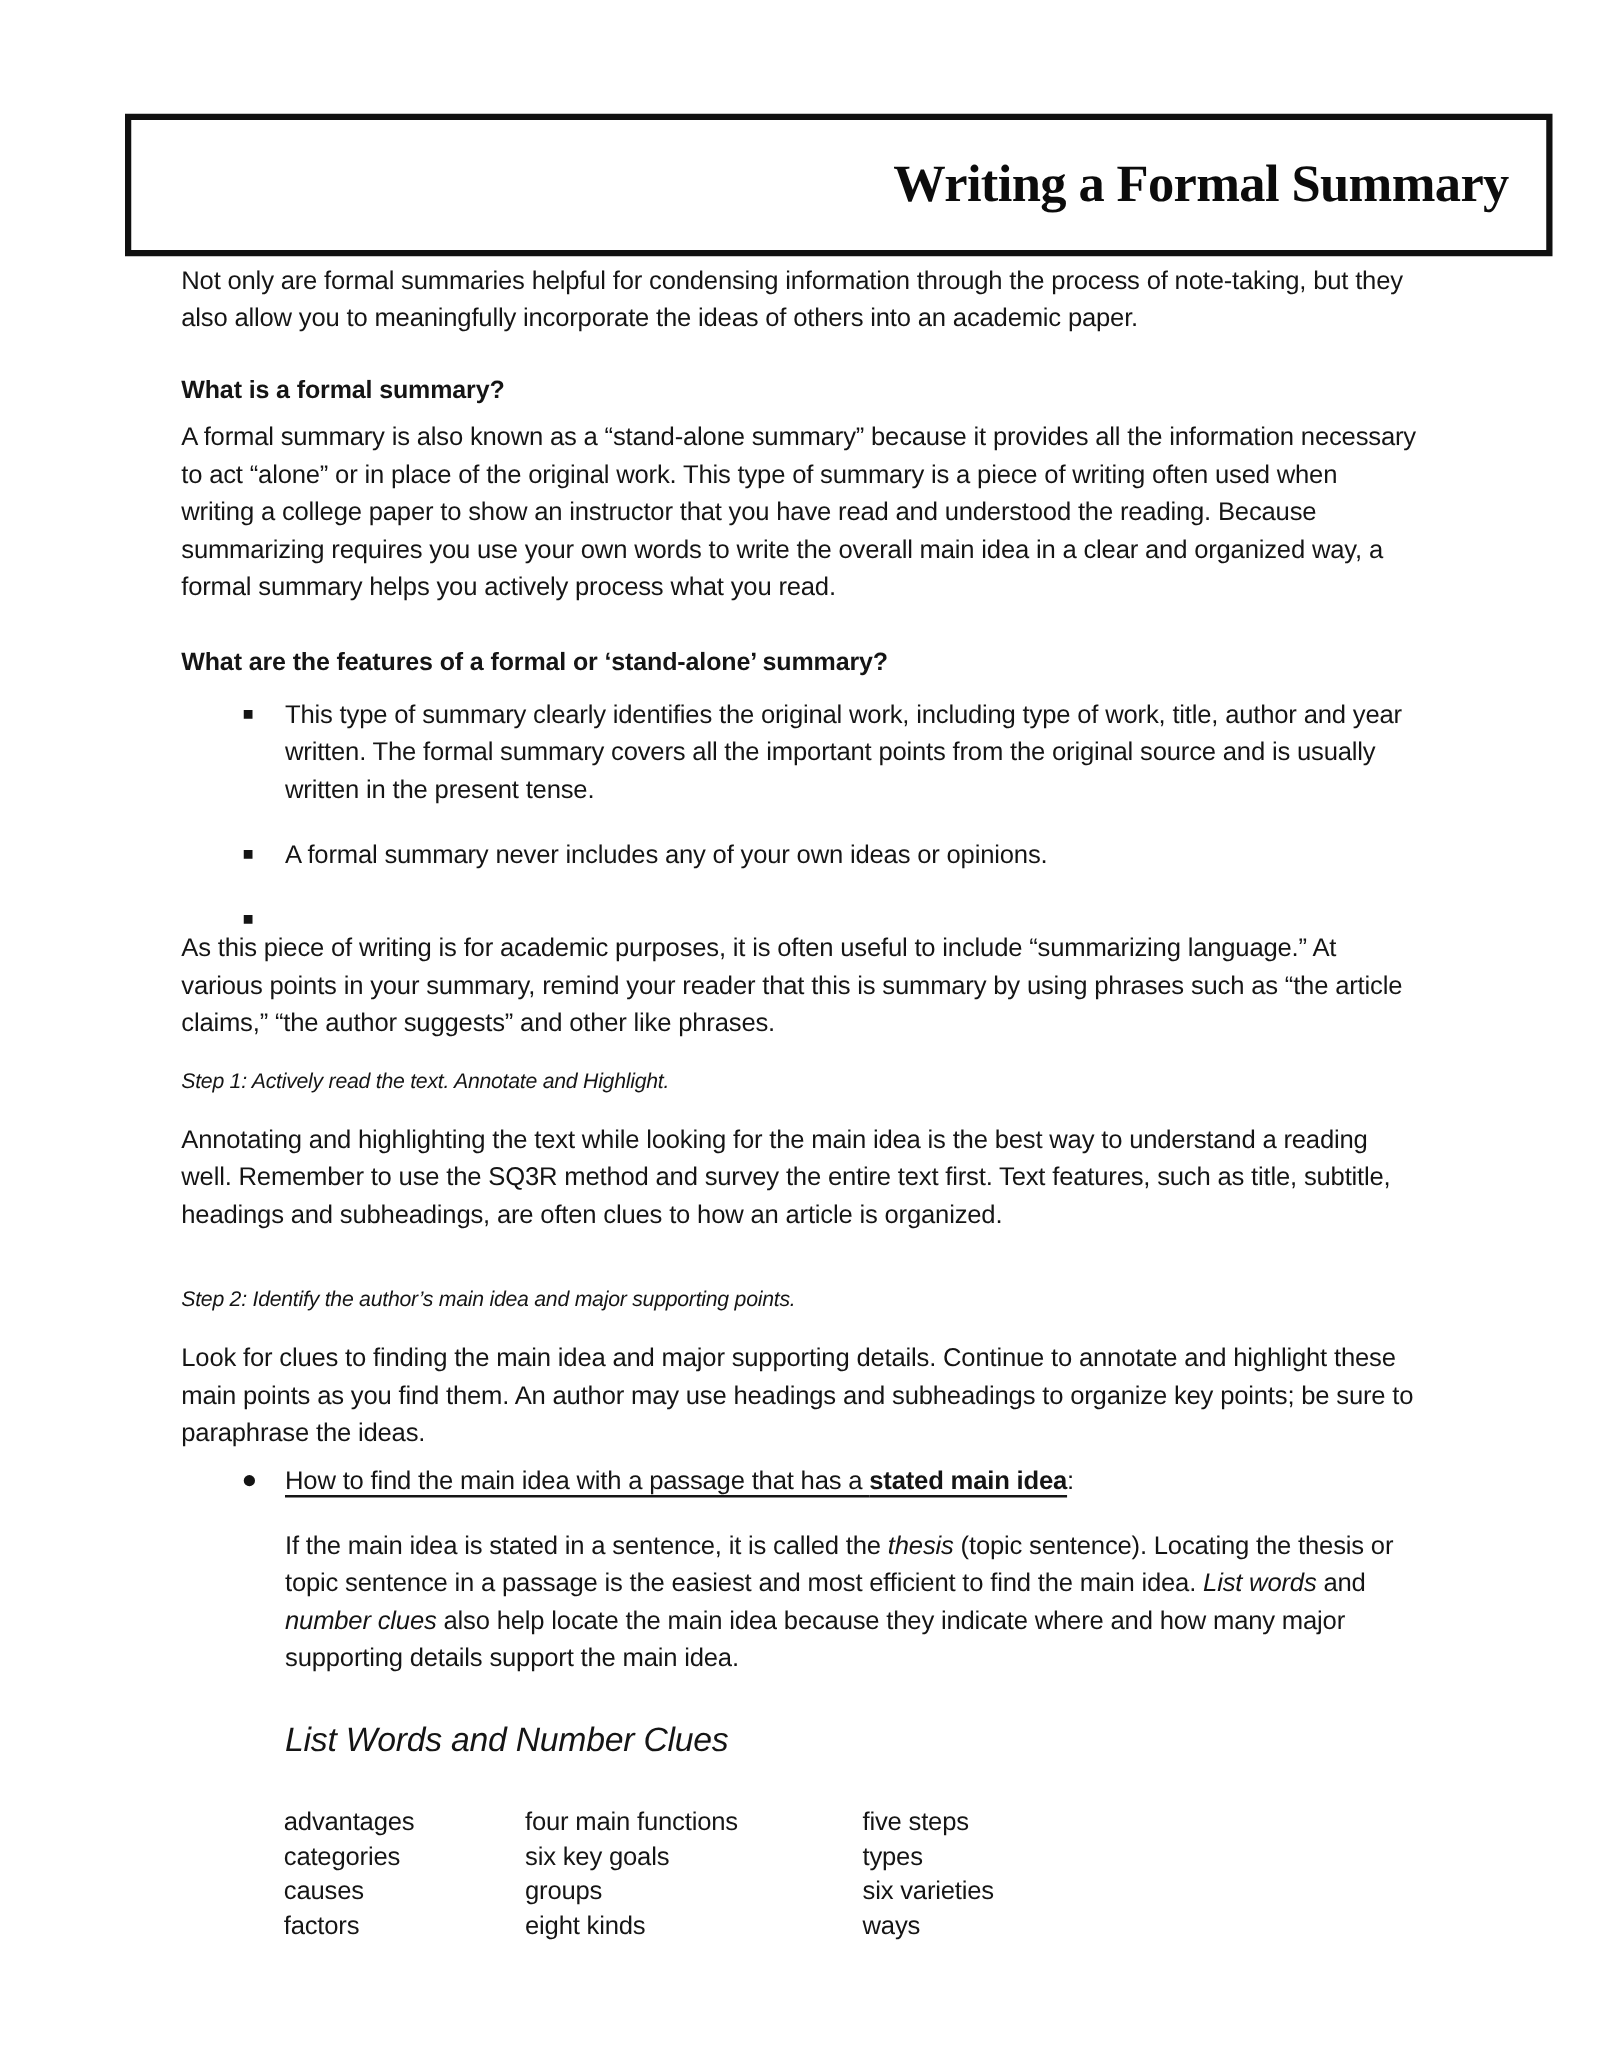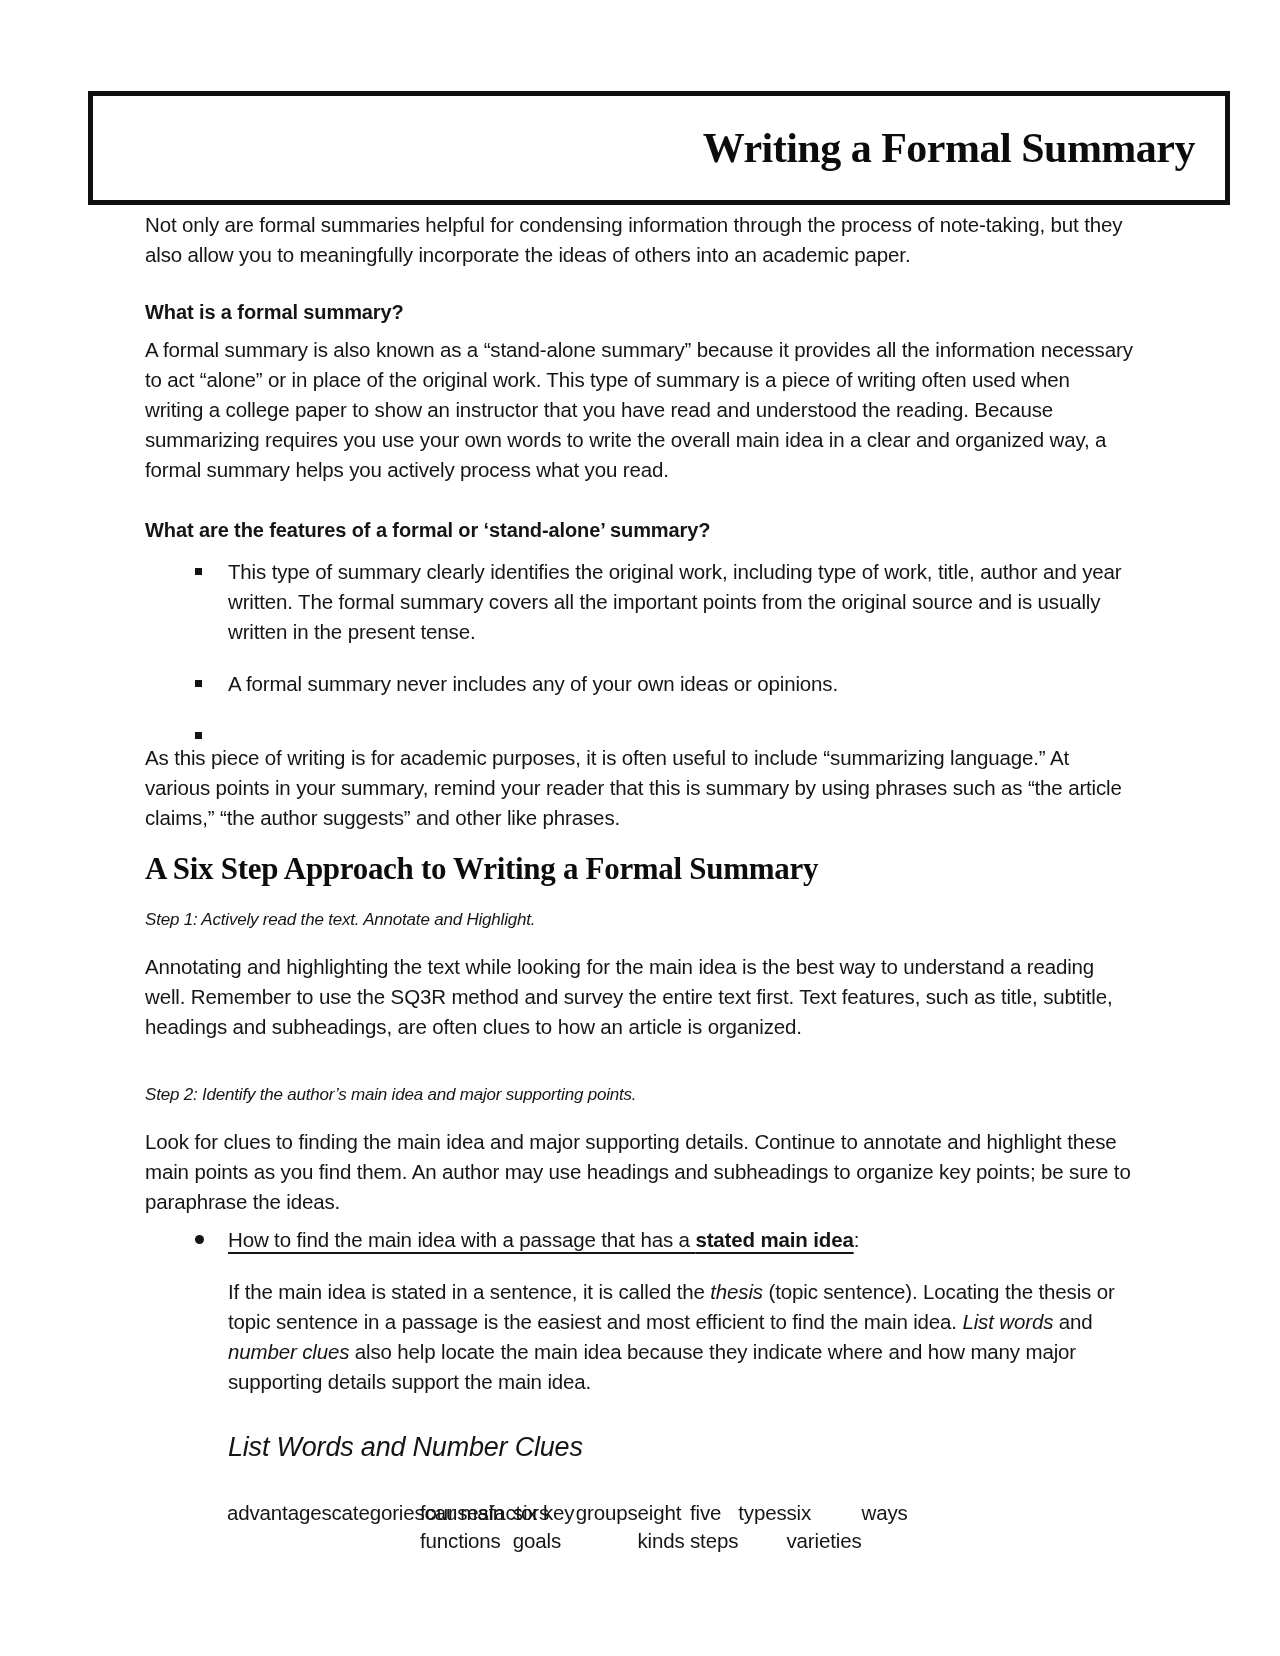--- a/index.html
+++ b/index.html
@@ -2,21 +2,21 @@
 <html><head>
 <meta charset="utf-8">
 <style>
   html,body{margin:0;padding:0;background:#ffffff;}
   .page{
     position:relative;width:1280px;height:1656px;background:#ffffff;
     color:#151515;font-family:"Liberation Sans","DejaVu Sans",sans-serif;
     overflow:hidden;
   }
   .title-box{
-    position:absolute;left:88px;top:91px;width:1142px;height:114px;
+    position:absolute;left:100px;top:91px;width:1142px;height:114px;
     border:5px solid #101010;box-sizing:border-box;
     display:flex;align-items:center;justify-content:flex-end;
     padding-right:30px;background:#ffffff;
   }
   .title-box .doc-title{
     font-family:"Liberation Serif","DejaVu Serif",serif;
     font-weight:bold;font-size:42px;letter-spacing:-0.5px;color:#0c0c0c;
   }
   .content{position:absolute;left:145px;top:206px;width:988px;}
   .body-text{font-size:20.5px;line-height:30px;letter-spacing:-0.15px;margin:0;}
@@ -39,21 +39,21 @@
   .step-head{margin-top:16px;font-size:17px;line-height:30px;font-style:italic;letter-spacing:-0.2px;}
   .step2-head{margin-top:38px;}
   .step-body{margin-top:5px;}
   .howto{margin-top:8px;}
   .howto .underlined{text-decoration:underline;text-decoration-thickness:2px;text-underline-offset:5px;}
   .howto .bold{font-weight:bold;}
   .detail{margin-top:3px;margin-left:83px;}
   .detail .it{font-style:italic;}
   .list-caption{margin-top:36px;margin-left:83px;font-size:27px;line-height:28px;font-style:italic;letter-spacing:-0.2px;}
   .word-table{display:flex;margin-top:38px;margin-left:82px;}
-  .word-col{display:flex;flex-direction:row;}
+  .word-col{display:flex;flex-direction:column;}
   .word-col .word{font-size:20.5px;line-height:27.5px;letter-spacing:-0.15px;}
   .col-1{width:193px;}
   .col-2{width:270px;}
   .col-3{width:263px;}
   .col-4{width:200px;}
 </style>
 </head>
 <body>
 
 <div class="page">
@@ -79,21 +79,20 @@
       <div class="bullet-item">
         <span class="bullet-gutter"><span class="sq"></span></span>
         <p class="body-text bullet-body">A formal summary never includes any of your own ideas or opinions.</p>
       </div>
       <div class="bullet-item">
         <span class="bullet-gutter"><span class="sq"></span></span>
         <p class="body-text bullet-body">As this piece of writing is for academic purposes, it is often useful to include “summarizing language.” At various points in your summary, remind your reader that this is summary by using phrases such as “the article claims,” “the author suggests” and other like phrases.</p>
       </div>
     </div>
 
-    <div class="sixstep-head">A Six Step Approach to Writing a Formal Summary</div>
 
     <p class="step-head">Step 1: Actively read the text. Annotate and Highlight.</p>
     <p class="body-text step-body">Annotating and highlighting the text while looking for the main idea is the best way to understand a reading well. Remember to use the SQ3R method and survey the entire text first. Text features, such as title, subtitle, headings and subheadings, are often clues to how an article is organized.</p>
 
     <p class="step-head step2-head">Step 2: Identify the author’s main idea and major supporting points.</p>
     <p class="body-text step-body">Look for clues to finding the main idea and major supporting details. Continue to annotate and highlight these main points as you find them. An author may use headings and subheadings to organize key points; be sure to paraphrase the ideas.</p>
 
     <div class="bullet-item howto">
       <span class="bullet-gutter"><span class="dot"></span></span>
       <p class="body-text bullet-body"><span class="underlined"><span>How to find the main idea with a passage that has a </span><span class="bold">stated main idea</span></span><span>:</span></p>

